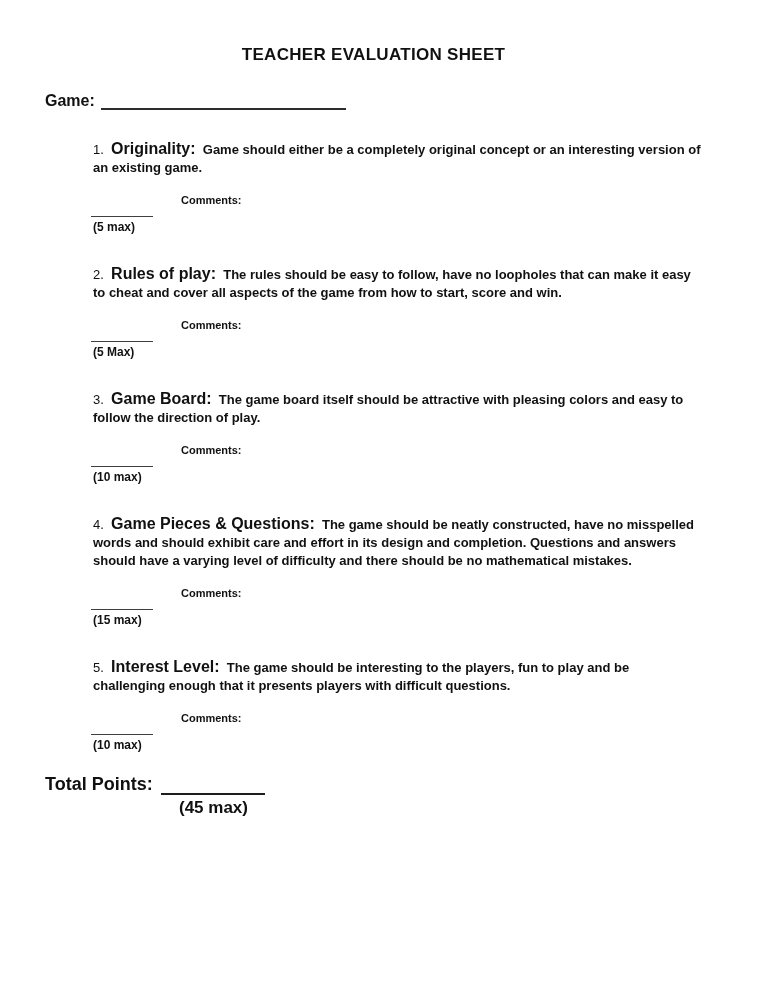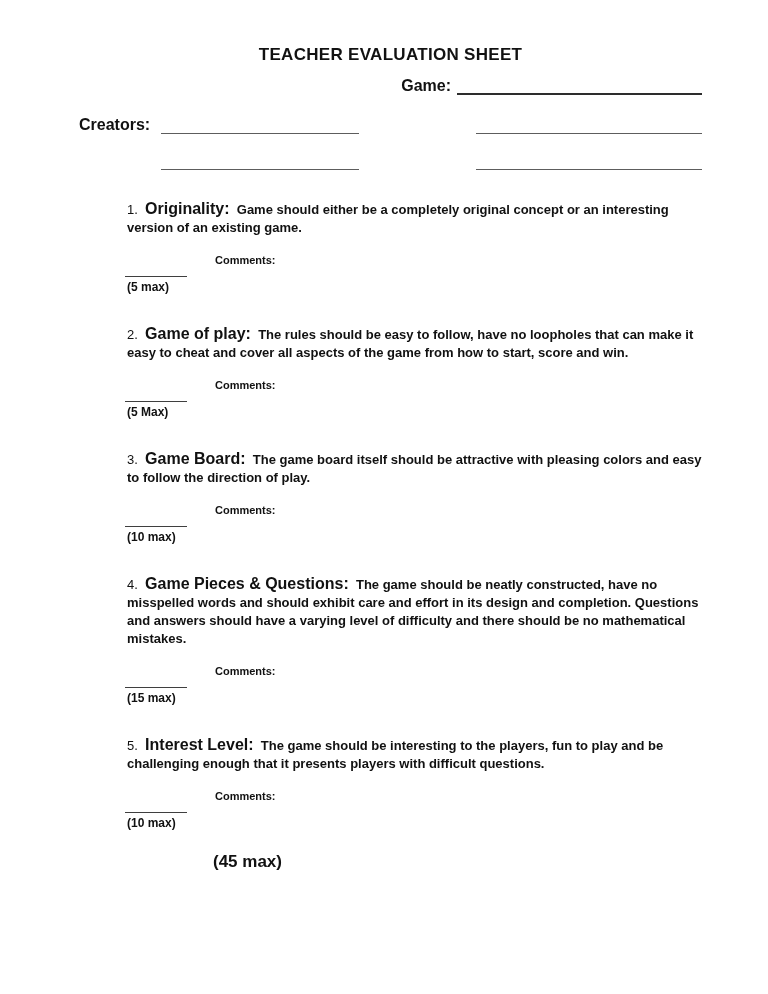--- a/index.html
+++ b/index.html
@@ -2,25 +2,25 @@
 <html><head>
 <meta charset="utf-8">
 <style>
   html,body { margin:0; padding:0; }
   body {
     width:768px; height:994px; background:#ffffff;
     font-family:"Liberation Sans", sans-serif;
     color:#111111; font-weight:700;
     -webkit-font-smoothing:antialiased;
   }
-  .page { padding:45px 66px 0 79px; box-sizing:border-box; }
+  .page { padding:45px 66px 0 45px; box-sizing:border-box; }
 
   .title { text-align:center; font-size:17px; letter-spacing:.3px; }
 
-  .game-row { margin-top:11px; text-align:right; }
+  .game-row { margin-top:26px; text-align:left; }
   .game-inner { display:inline-flex; align-items:flex-end; }
   .game-label { font-size:16px; line-height:19px; }
   .blank { border-bottom:2px solid #2d2d2d; }
   .game-blank { width:245px; height:16px; margin-left:6px; }
 
   .creators { margin-top:20px; }
   .creators-row { display:flex; align-items:flex-end; height:19px; }
   .creators-row.second { margin-top:17px; }
   .creators-label { width:83px; font-size:16px; line-height:19px; }
   .creators-indent { width:83px; }
@@ -53,46 +53,32 @@
 
   <div class="title">TEACHER EVALUATION SHEET</div>
 
   <div class="game-row">
     <span class="game-inner">
       <span class="game-label">Game:</span>
       <span class="blank game-blank"></span>
     </span>
   </div>
 
-  <div class="creators">
-    <div class="creators-row">
-      <span class="creators-label">Creators:</span>
-      <span class="c-blank left"></span>
-      <span class="c-gap"></span>
-      <span class="c-blank right"></span>
-    </div>
-    <div class="creators-row second">
-      <span class="creators-indent"></span>
-      <span class="c-blank left"></span>
-      <span class="c-gap"></span>
-      <span class="c-blank right"></span>
-    </div>
-  </div>
 
   <div class="sections">
 
     <div class="crit">
       <p class="crit-text"><span class="crit-num">1.</span>&nbsp; <span class="crit-head">Originality:</span>&nbsp; <span>Game should either be a completely original concept or an interesting version of an existing game.</span></p>
       <div class="comments-label">Comments:</div>
       <div class="score-line"></div>
       <div class="max-label">(5 max)</div>
     </div>
 
     <div class="crit">
-      <p class="crit-text"><span class="crit-num">2.</span>&nbsp; <span class="crit-head">Game of play:</span>&nbsp; <span>The rules should be easy to follow, have no loopholes that can make it easy to cheat and cover all aspects of the game from how to start, score and win.</span></p>
+      <p class="crit-text"><span class="crit-num">2.</span>&nbsp; <span class="crit-head">Rules of play:</span>&nbsp; <span>The rules should be easy to follow, have no loopholes that can make it easy to cheat and cover all aspects of the game from how to start, score and win.</span></p>
       <div class="comments-label">Comments:</div>
       <div class="score-line"></div>
       <div class="max-label">(5 Max)</div>
     </div>
 
     <div class="crit">
       <p class="crit-text"><span class="crit-num">3.</span>&nbsp; <span class="crit-head">Game Board:</span>&nbsp; <span>The game board itself should be attractive with pleasing colors and easy to follow the direction of play.</span></p>
       <div class="comments-label">Comments:</div>
       <div class="score-line"></div>
       <div class="max-label">(10 max)</div>
@@ -108,16 +94,20 @@
     <div class="crit">
       <p class="crit-text"><span class="crit-num">5.</span>&nbsp; <span class="crit-head">Interest Level:</span>&nbsp; <span>The game should be interesting to the players, fun to play and be challenging enough that it presents players with difficult questions.</span></p>
       <div class="comments-label">Comments:</div>
       <div class="score-line"></div>
       <div class="max-label">(10 max)</div>
     </div>
 
   </div>
 
   <div class="footer">
+    <div class="total-row">
+      <span class="total-label">Total Points:</span>
+      <span class="total-blank"></span>
+    </div>
     <div class="total-max">(45 max)</div>
   </div>
 
 </div>
 
 </body></html>

